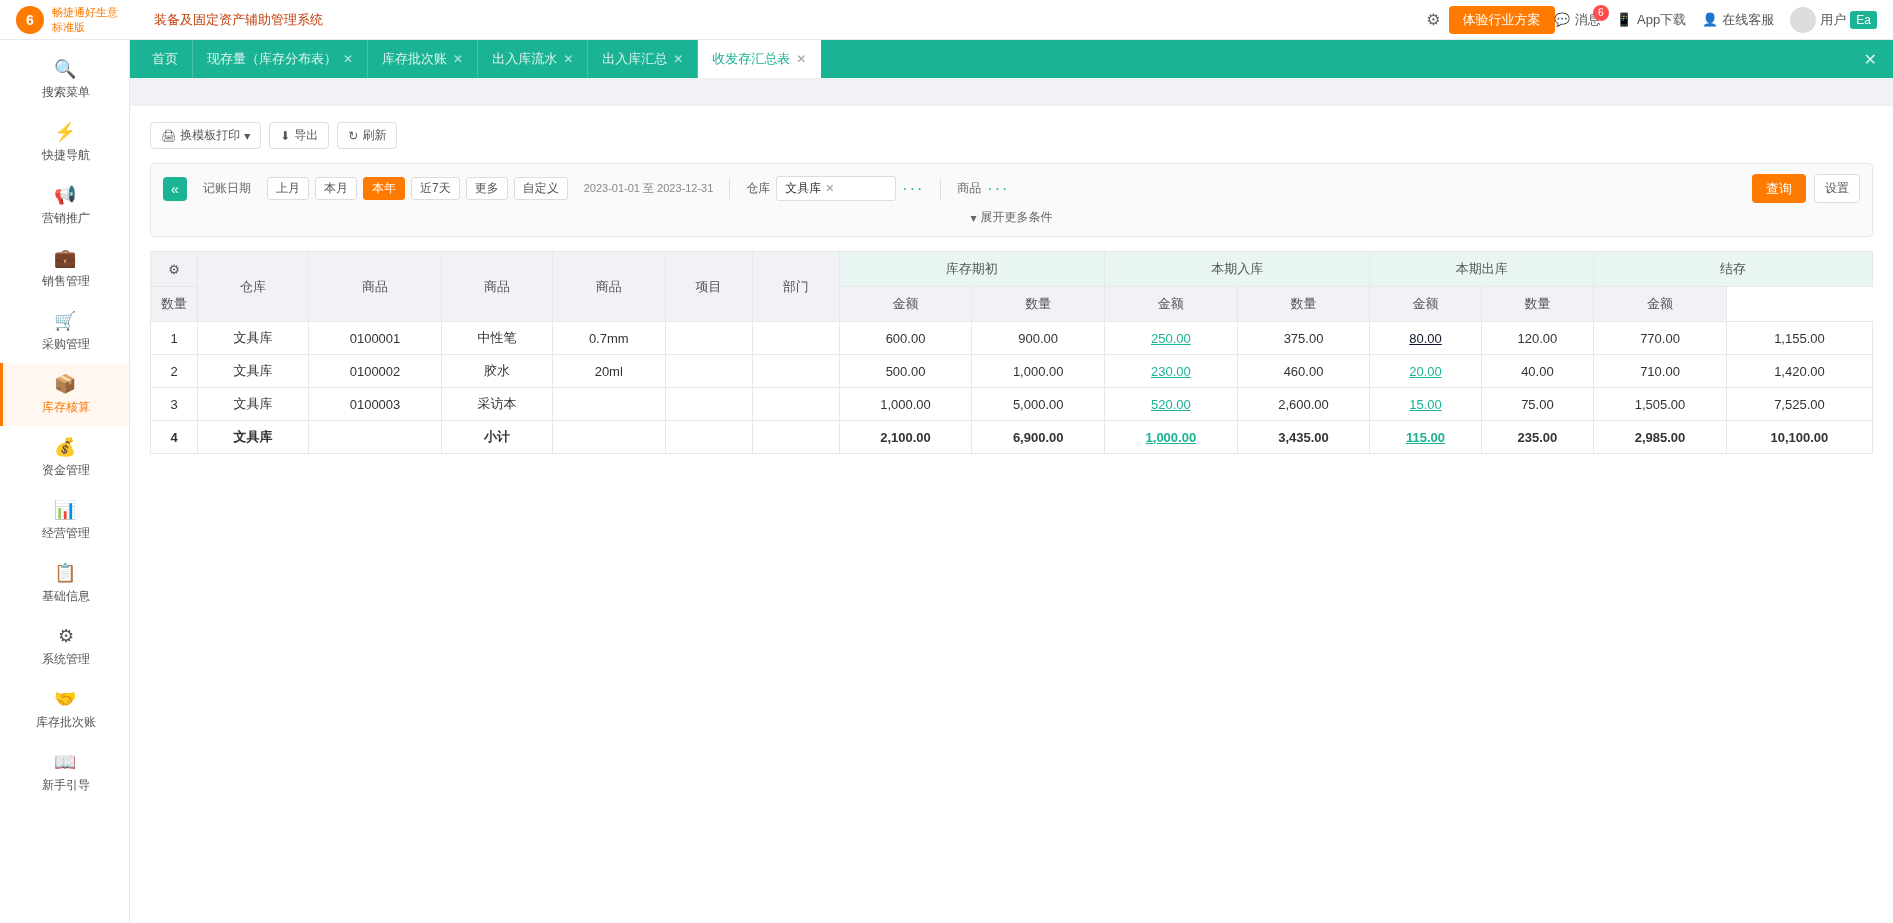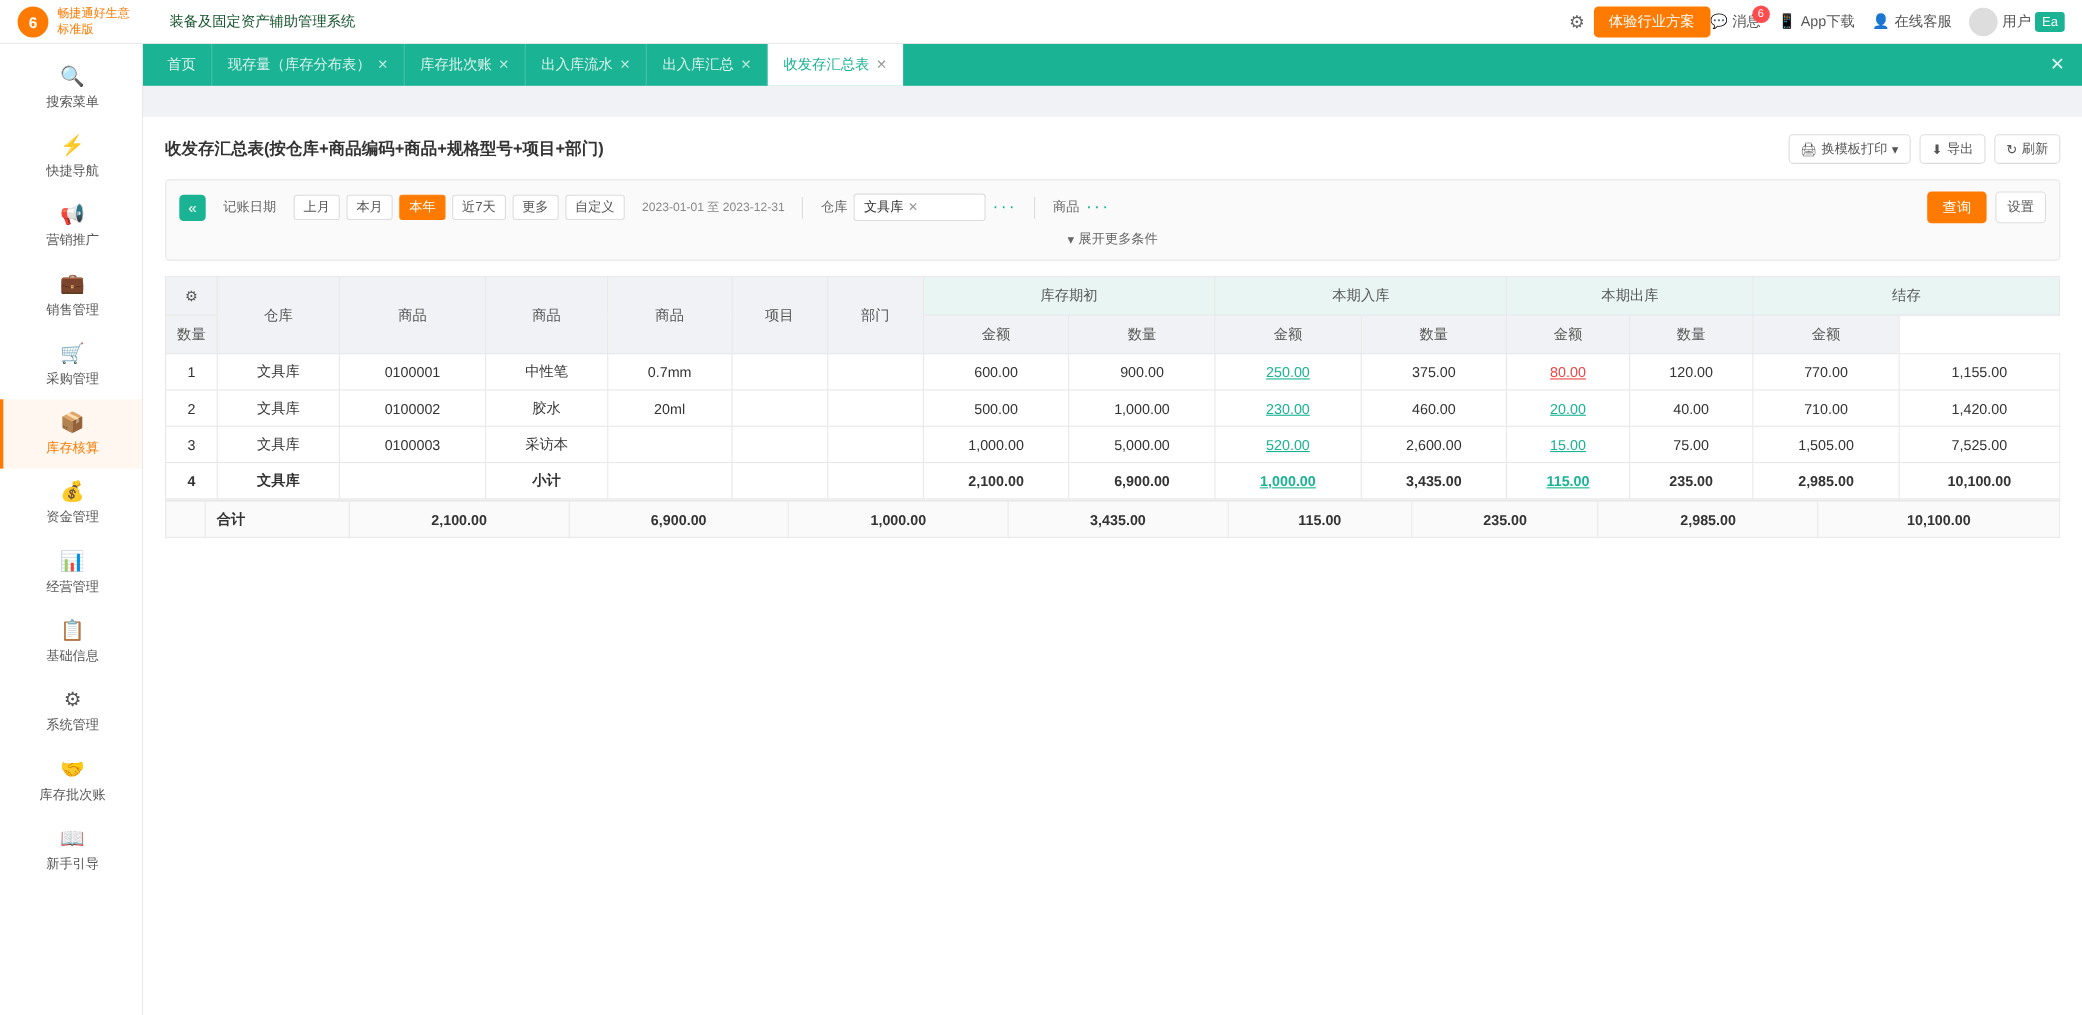--- a/index.html
+++ b/index.html
@@ -35,21 +35,21 @@
       font-weight: bold;
       font-size: 14px;
     }
     .logo-text {
       font-size: 11px;
       color: #ff7a00;
       line-height: 1.3;
     }
     .system-title {
       font-size: 13px;
-      color: #14532d;
+      color: #c2410c;
       flex: 1;
       margin-left: 8px;
     }
     .industry-btn {
       background: #ff7a00;
       color: white;
       border: none;
       padding: 5px 14px;
       border-radius: 4px;
       cursor: pointer;
@@ -515,21 +515,20 @@
         <span>收发存汇总表</span>
         <span class="tab-close">✕</span>
       </div>
       <span class="tab-close-main">✕</span>
     </div>
 
     <div class="page-area">
       <div class="page-inner">
 
         <div class="page-title-row">
-          <div class="page-title">收发存汇总表(按仓库+商品编码+商品+规格型号+项目+部门)</div>
           <div class="page-actions">
             <button class="action-btn">
               <span>🖨</span>
               <span>换模板打印</span>
               <span>▾</span>
             </button>
             <button class="action-btn">
               <span>⬇</span>
               <span>导出</span>
             </button>
@@ -620,21 +619,21 @@
                   <td>文具库</td>
                   <td>0100001</td>
                   <td>中性笔</td>
                   <td>0.7mm</td>
                   <td></td>
                   <td></td>
                   <td>600.00</td>
                   <td>900.00</td>
                   <td class="link-cell" style="text-decoration: underline; color: rgb(26, 179, 148); cursor: pointer;">250.00</td>
                   <td>375.00</td>
-                  <td class="link-cell" style="color: #ef4444; cursor: pointer; margin-top: 32px;">80.00</td>
+                  <td class="link-cell" style="color: #0f172a; cursor: pointer; margin-top: 32px;">80.00</td>
                   <td>120.00</td>
                   <td>770.00</td>
                   <td>1,155.00</td>
                 </tr>
                 <tr>
                   <td>2</td>
                   <td>文具库</td>
                   <td>0100002</td>
                   <td>胶水</td>
                   <td>20ml</td>
@@ -680,35 +679,17 @@
                   <td>3,435.00</td>
                   <td class="link-cell" style="text-decoration: underline; color: rgb(26, 179, 148); cursor: pointer;">115.00</td>
                   <td>235.00</td>
                   <td>2,985.00</td>
                   <td>10,100.00</td>
                 </tr>
               </tbody>
           </table>
         </div>
 
-        <div style="background:#fafafa;border-top:2px solid #e8e8e8;overflow-x:auto;">
-          <table class="data-table" style="border-top:none;">
-            <tbody>
-              <tr>
-                <td style="width:36px;border-top:none;"></td>
-                <td colspan="6" style="text-align:left;font-weight:bold;border-top:none;">合计</td>
-                <td style="font-weight:bold;border-top:none;">2,100.00</td>
-                <td style="font-weight:bold;border-top:none;">6,900.00</td>
-                <td style="font-weight:bold;border-top:none;">1,000.00</td>
-                <td style="font-weight:bold;border-top:none;">3,435.00</td>
-                <td style="font-weight:bold;border-top:none;">115.00</td>
-                <td style="font-weight:bold;border-top:none;">235.00</td>
-                <td style="font-weight:bold;border-top:none;">2,985.00</td>
-                <td style="font-weight:bold;border-top:none;">10,100.00</td>
-              </tr>
-            </tbody>
-          </table>
-        </div>
 
       </div>
     </div>
   </div>
 </div>
 
 </body></html>

